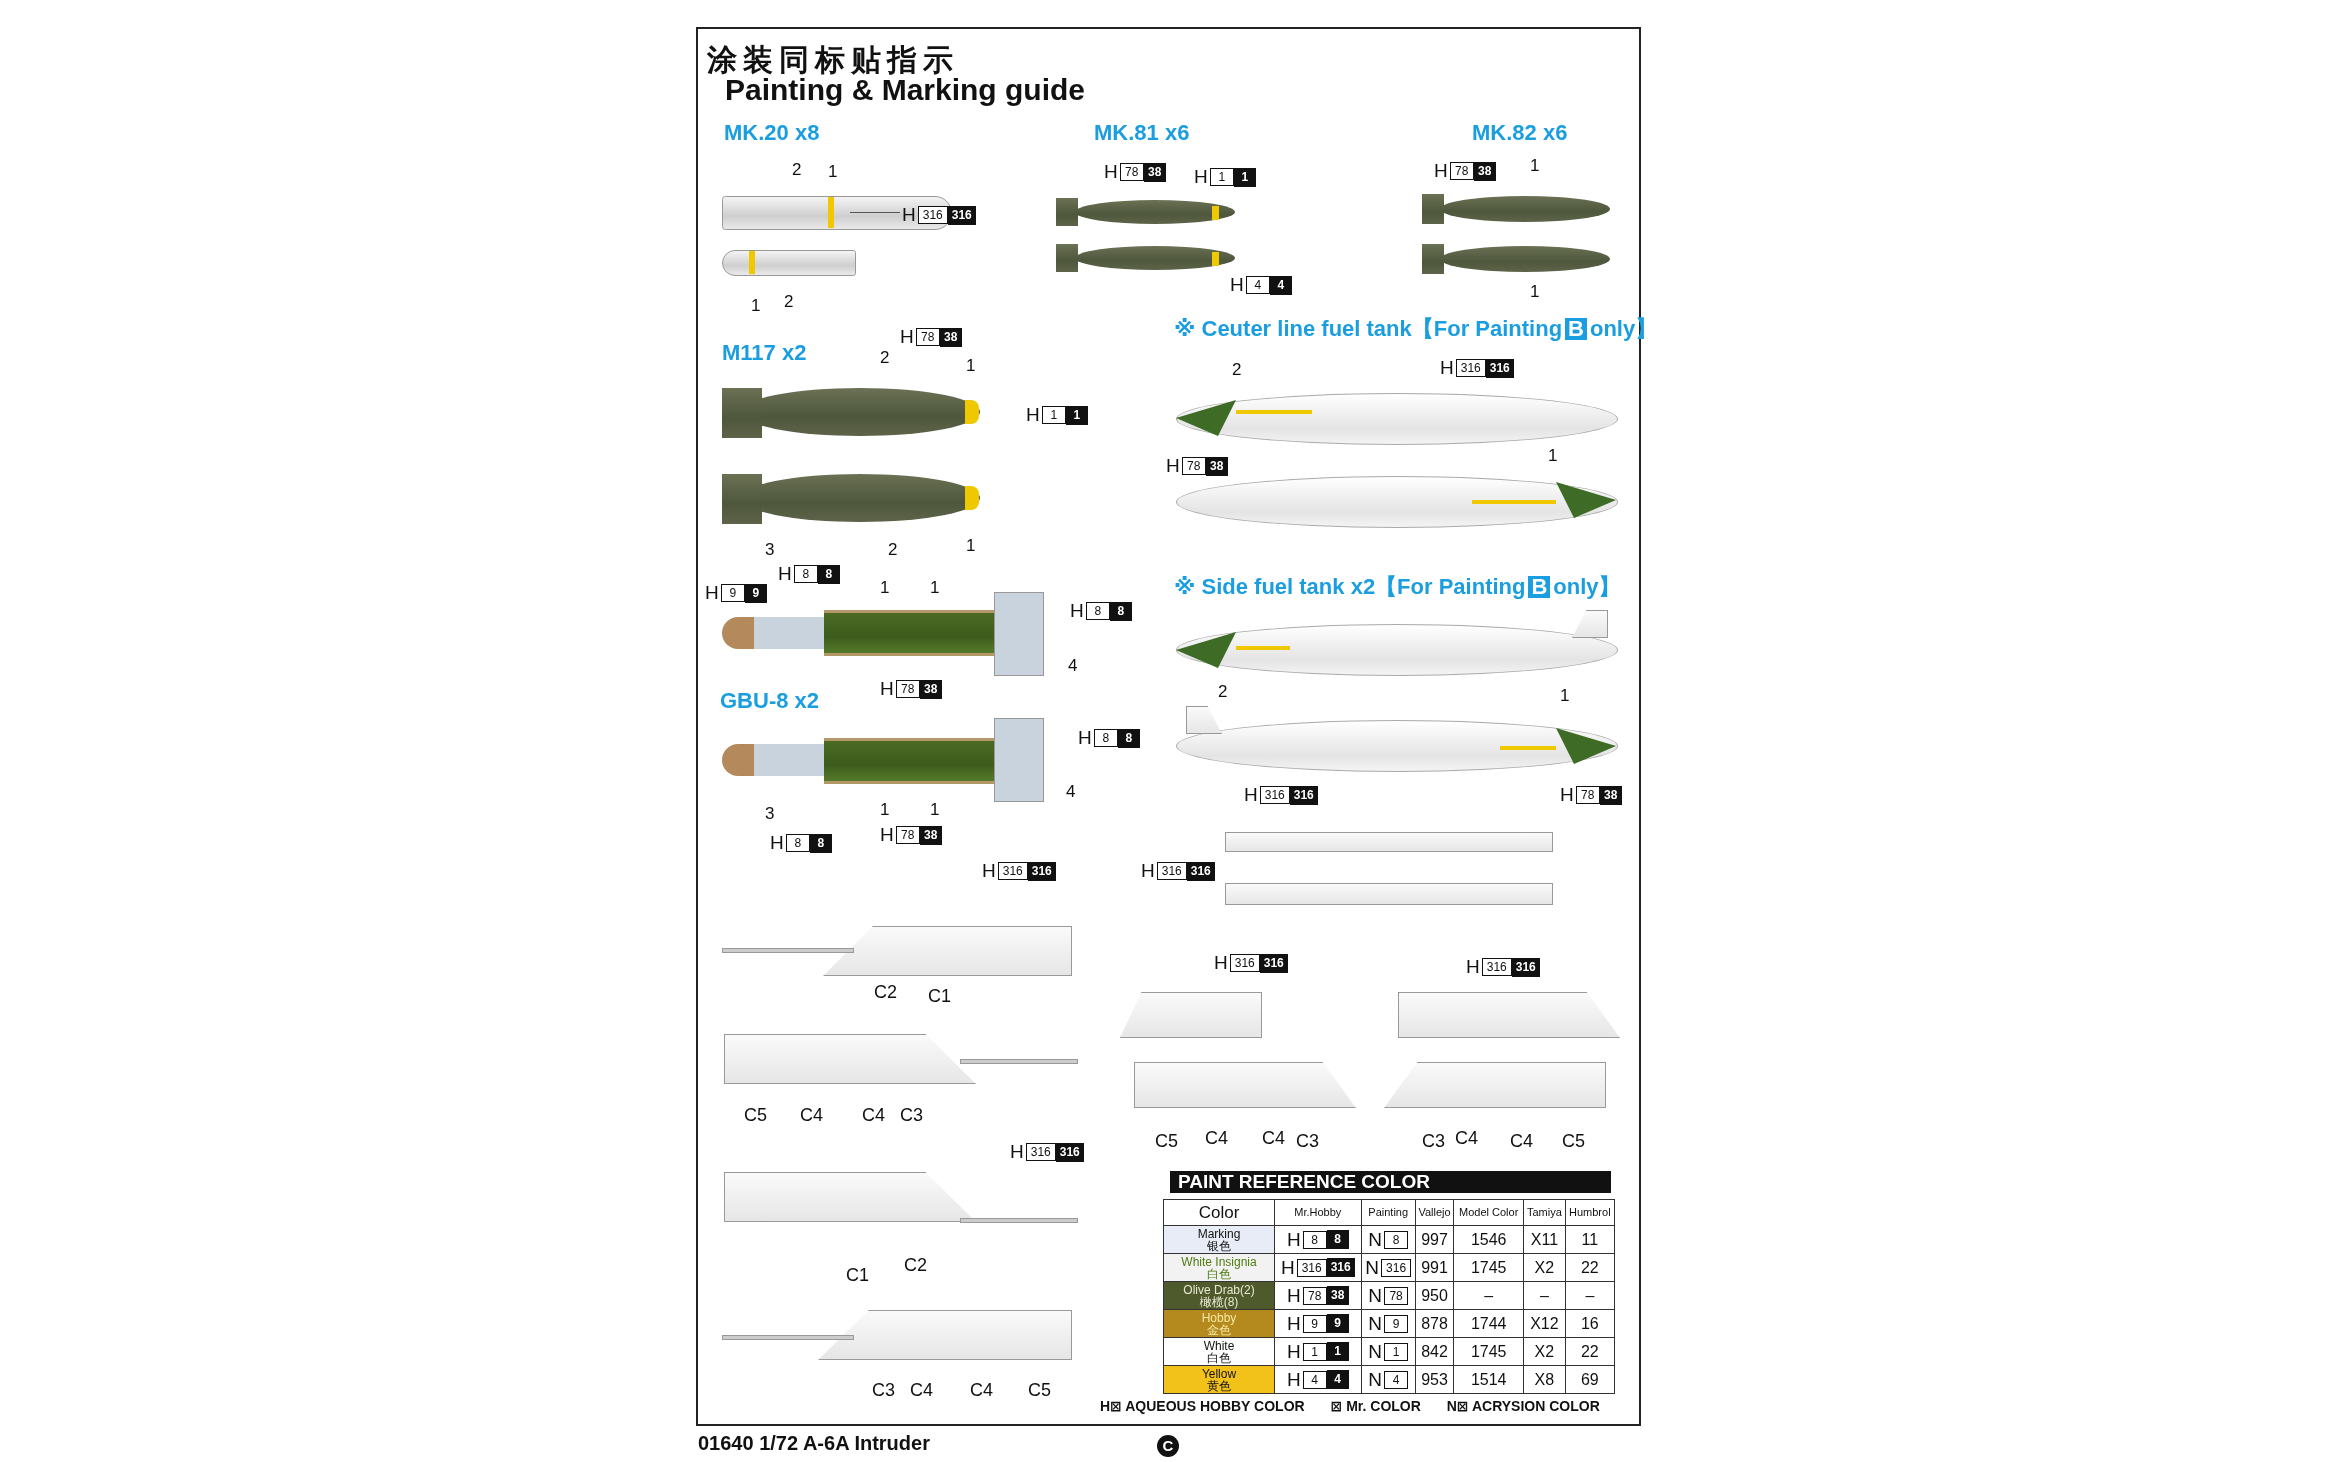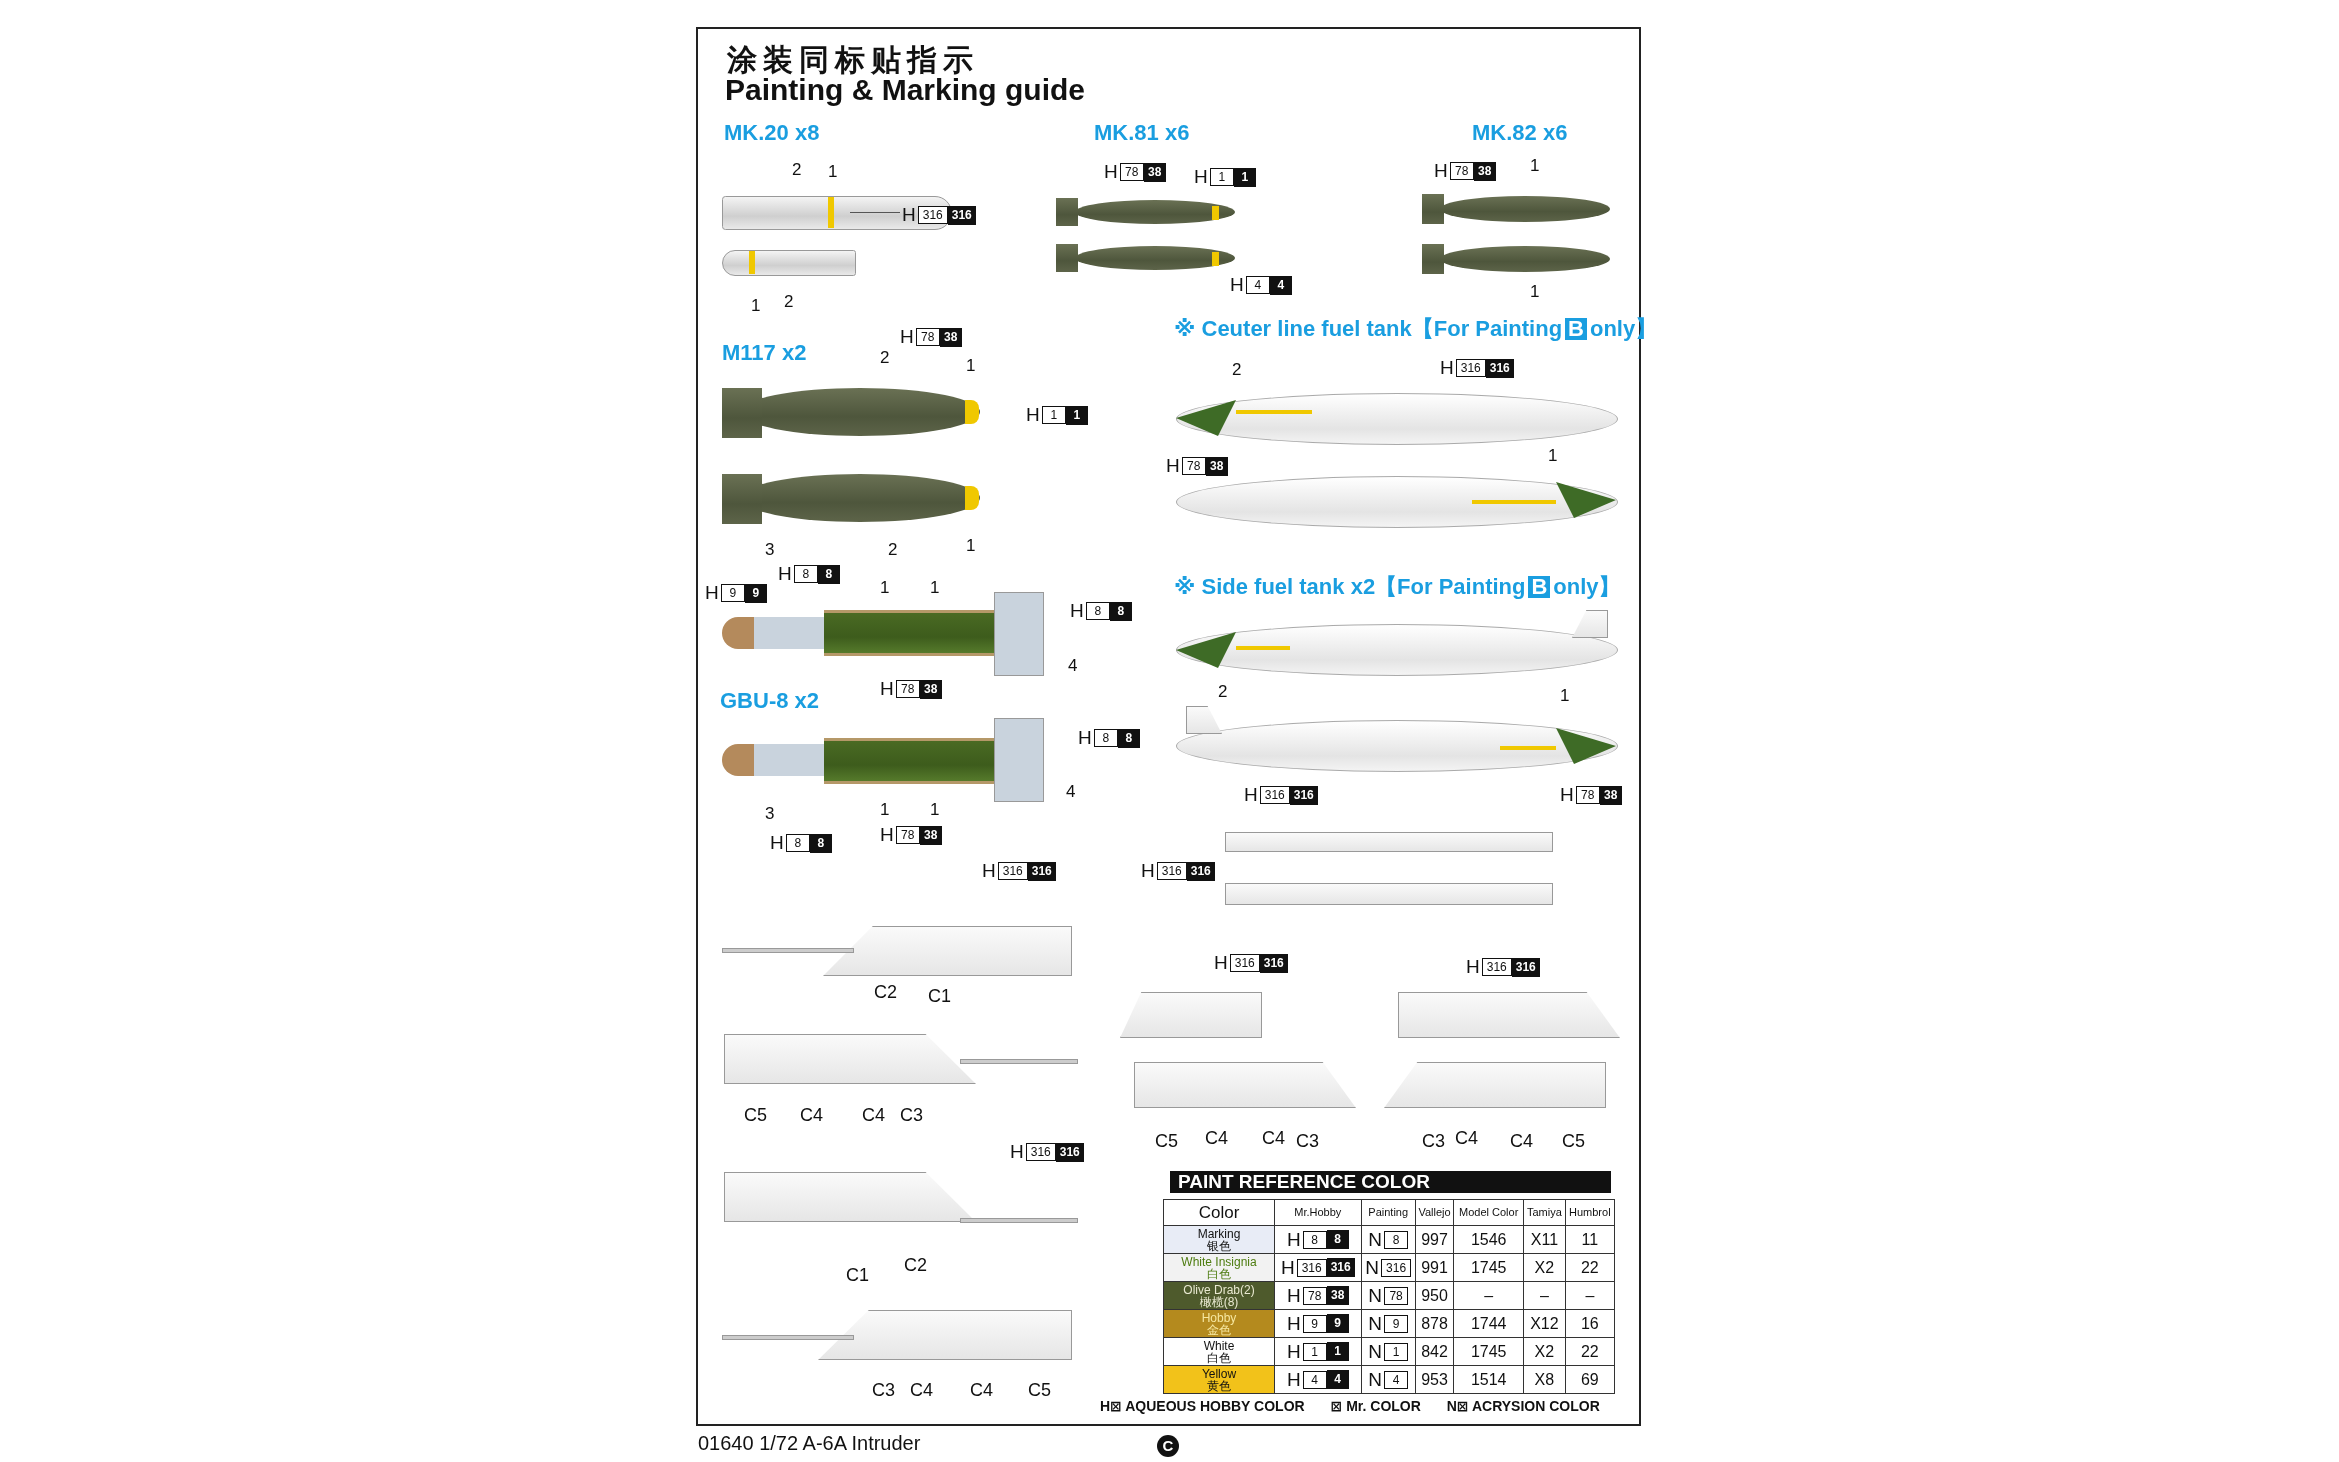--- a/index.html
+++ b/index.html
@@ -1,19 +1,19 @@
 <!DOCTYPE html>
 <html><head>
 <meta charset="utf-8">
 <style>
   html,body{margin:0;padding:0;background:#fff;}
   body{width:2339px;height:1462px;position:relative;overflow:hidden;font-family:"Liberation Sans","DejaVu Sans",sans-serif;color:#111;}
   .frame{position:absolute;left:696px;top:27px;width:945px;height:1399px;border:2.5px solid #222;box-sizing:border-box;background:#fff;}
   .abs{position:absolute;}
-  .title-cn{left:727px;top:40px;font-size:30px;font-weight:bold;letter-spacing:6px;font-family:"DejaVu Sans",sans-serif;}
+  .title-cn{left:707px;top:40px;font-size:30px;font-weight:bold;letter-spacing:6px;font-family:"DejaVu Sans",sans-serif;}
   .title-en{left:725px;top:73px;font-size:30px;font-weight:bold;}
   .sec{font-size:22px;font-weight:bold;color:#1a9ee0;white-space:nowrap;}
   .sec .b{display:inline-block;background:#1a9ee0;color:#fff;padding:0 3px;margin:0 3px;line-height:22px;}
   .code{display:inline-flex;align-items:center;font-size:19px;white-space:nowrap;}
   .code .p{font-size:19px;margin-right:2px;}
   .code .w{border:1.5px solid #111;background:#fff;color:#111;font-size:12px;padding:0 4px;height:16px;line-height:16px;min-width:14px;text-align:center;}
   .code .k{background:#111;color:#fff;font-size:12px;font-weight:bold;padding:0 4px;height:19px;line-height:19px;min-width:14px;text-align:center;}
   .num{font-size:17px;}
   .lead{position:absolute;background:#555;}
   
@@ -33,21 +33,21 @@
   
   .ptab-title{left:1170px;top:1171px;width:441px;height:22px;background:#111;color:#fff;font-weight:bold;font-size:19px;line-height:22px;padding-left:8px;box-sizing:border-box;}
   table.ptab{position:absolute;left:1163px;top:1199px;border-collapse:collapse;width:452px;}
   table.ptab th, table.ptab td{border:1.5px solid #333;text-align:center;padding:0;height:27px;font-size:16px;}
   table.ptab th{font-weight:normal;font-size:11px;height:25px;line-height:11px;}
   table.ptab th.color{font-size:17px;}
   table.ptab td.cname{width:110px;font-size:12px;line-height:12px;}
   table.ptab td.cname span{display:block;}
   .legend{left:1100px;top:1398px;font-size:14px;font-weight:bold;white-space:nowrap;}
   .legend span{margin-right:22px;text-align:center;}
-  .footer{left:698px;top:1432px;font-size:20px;font-weight:normal;}
+  .footer{left:698px;top:1432px;font-size:20px;font-weight:bold;}
   .copy{left:1157px;top:1435px;width:22px;height:22px;border-radius:50%;background:#111;color:#fff;font-size:15px;font-weight:bold;text-align:center;line-height:22px;}
 </style>
 </head>
 <body>
 
 <div class="frame"></div>
 
 <div class="abs title-cn">涂装同标贴指示</div>
 <div class="abs title-en">Painting &amp; Marking guide</div>
 

